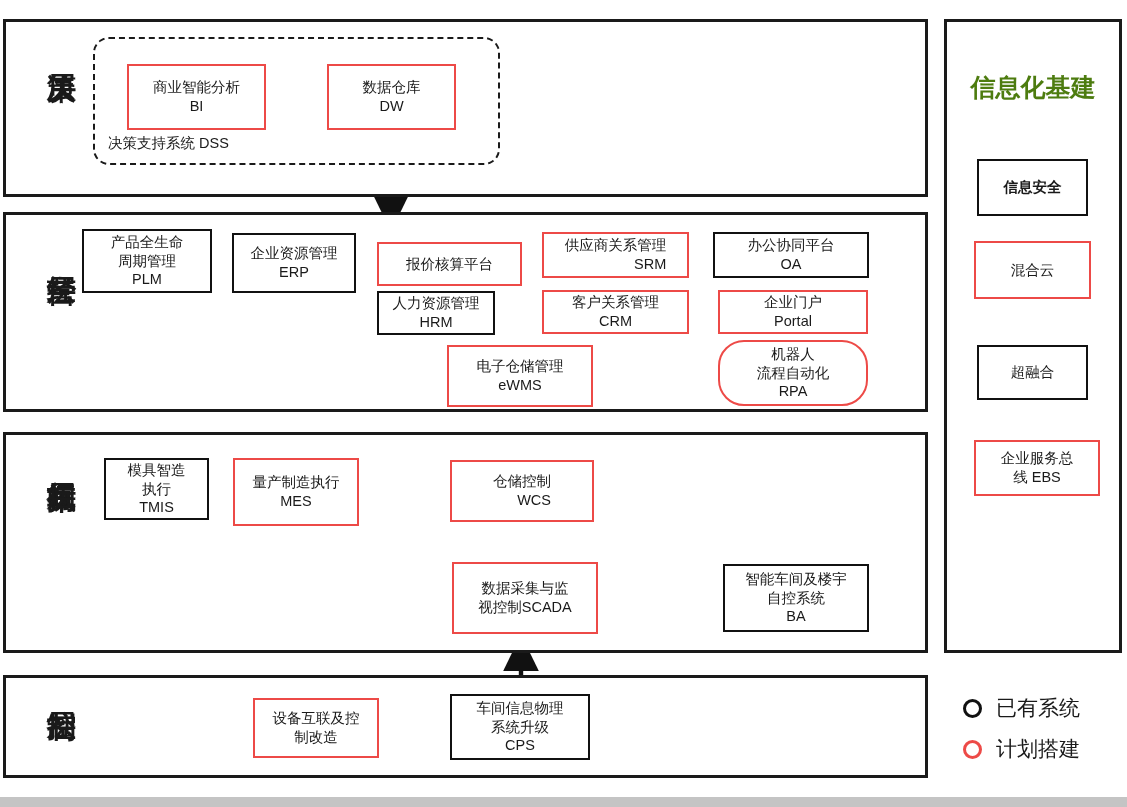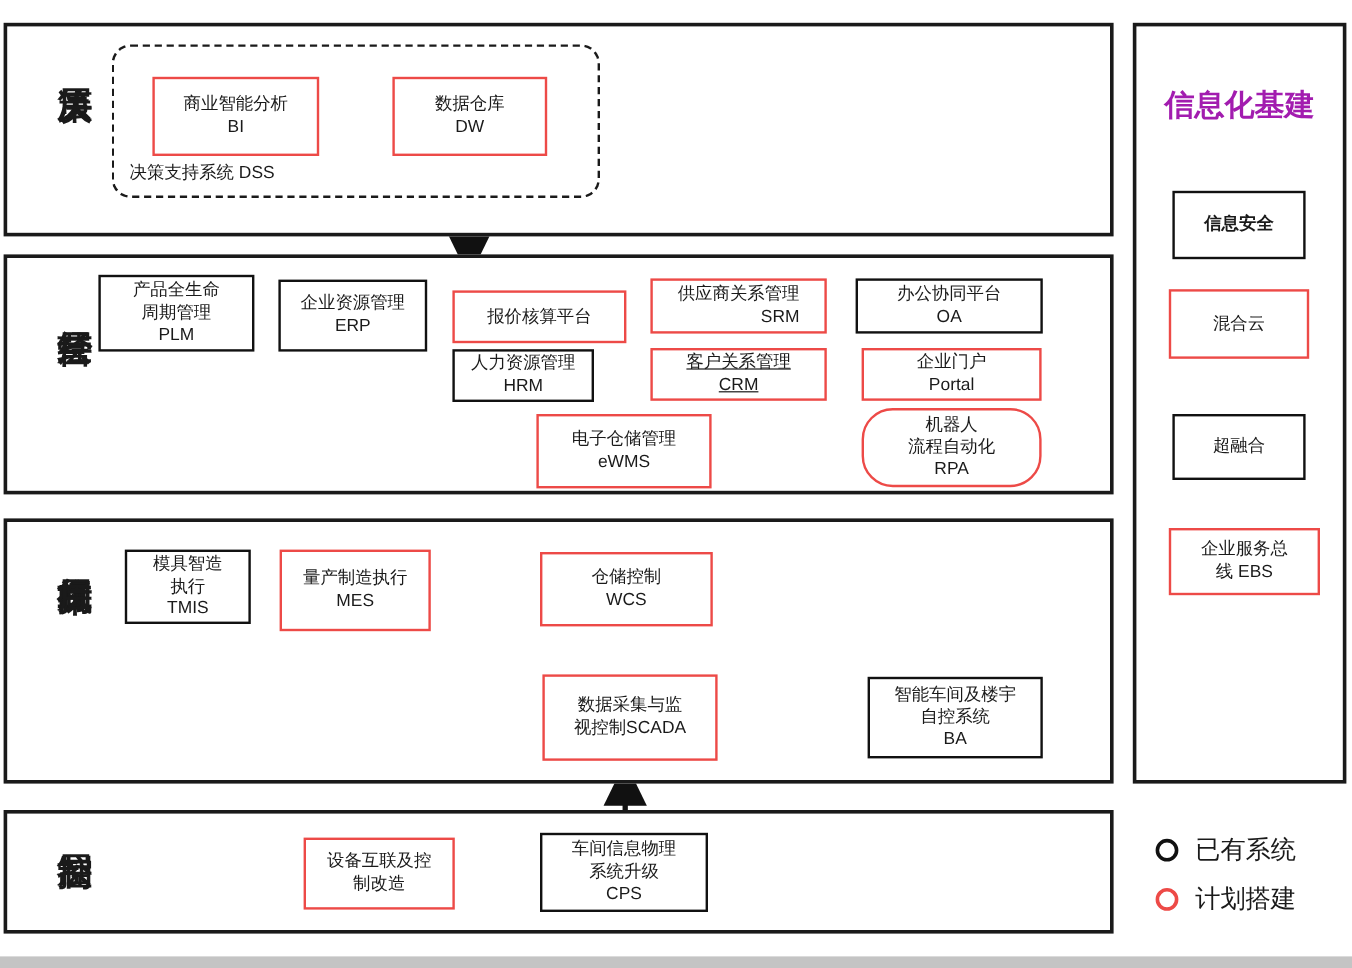--- a/index.html
+++ b/index.html
@@ -73,21 +73,21 @@
     border:3px solid #1a1a1a;
     background:#ffffff;
     box-sizing:border-box;
   }
   .sidebar-title{
     position:absolute;
     width:100%;
     text-align:center;
     font-size:25px;
     font-weight:700;
-    color:#a21caf;
+    color:#4d7c0f;
     white-space:nowrap;
   }
 
   
   .legend-row{
     position:absolute;
     display:flex;
     align-items:center;
     gap:14px;
   }
@@ -191,21 +191,21 @@
 
   <div class="node planned" style="left:542px; top:232px; width:147px; height:46px;text-align:right;">供应商关系管理
 SRM</div>
 
   <div class="node existing" style="left:713px; top:232px; width:156px; height:46px;">办公协同平台
 OA</div>
 
   <div class="node existing" style="left:377px; top:291px; width:118px; height:44px;">人力资源管理
 HRM</div>
 
-  <div class="node planned" style="left:542px; top:290px; width:147px; height:44px;text-decoration:underline;">客户关系管理
+  <div class="node planned" style="left:542px; top:290px; width:147px; height:44px;">客户关系管理
 CRM</div>
 
   <div class="node planned" style="left:718px; top:290px; width:150px; height:44px;">企业门户
 Portal</div>
 
   <div class="node planned" style="left:447px; top:345px; width:146px; height:62px;">电子仓储管理
 eWMS</div>
 
   <div class="node planned" style="left:718px; top:340px; width:150px; height:66px;border-radius:26px;">机器人
 流程自动化
@@ -215,21 +215,21 @@
     <div class="layer-label" style="top:24px;">车间执行层</div>
   </div>
 
   <div class="node existing" style="left:104px; top:458px; width:105px; height:62px;">模具智造
 执行
 TMIS</div>
 
   <div class="node planned" style="left:233px; top:458px; width:126px; height:68px;">量产制造执行
 MES</div>
 
-  <div class="node planned" style="left:450px; top:460px; width:144px; height:62px;">仓储控制
+  <div class="node planned" style="left:450px; top:460px; width:144px; height:62px;text-align:right;">仓储控制
 WCS</div>
 
   <div class="node planned" style="left:452px; top:562px; width:146px; height:72px;">数据采集与监
 视控制SCADA</div>
 
   <div class="node existing" style="left:723px; top:564px; width:146px; height:68px;">智能车间及楼宇
 自控系统
 BA</div>
 
   <div class="layer" style="left:3px; top:675px; width:925px; height:103px;">

